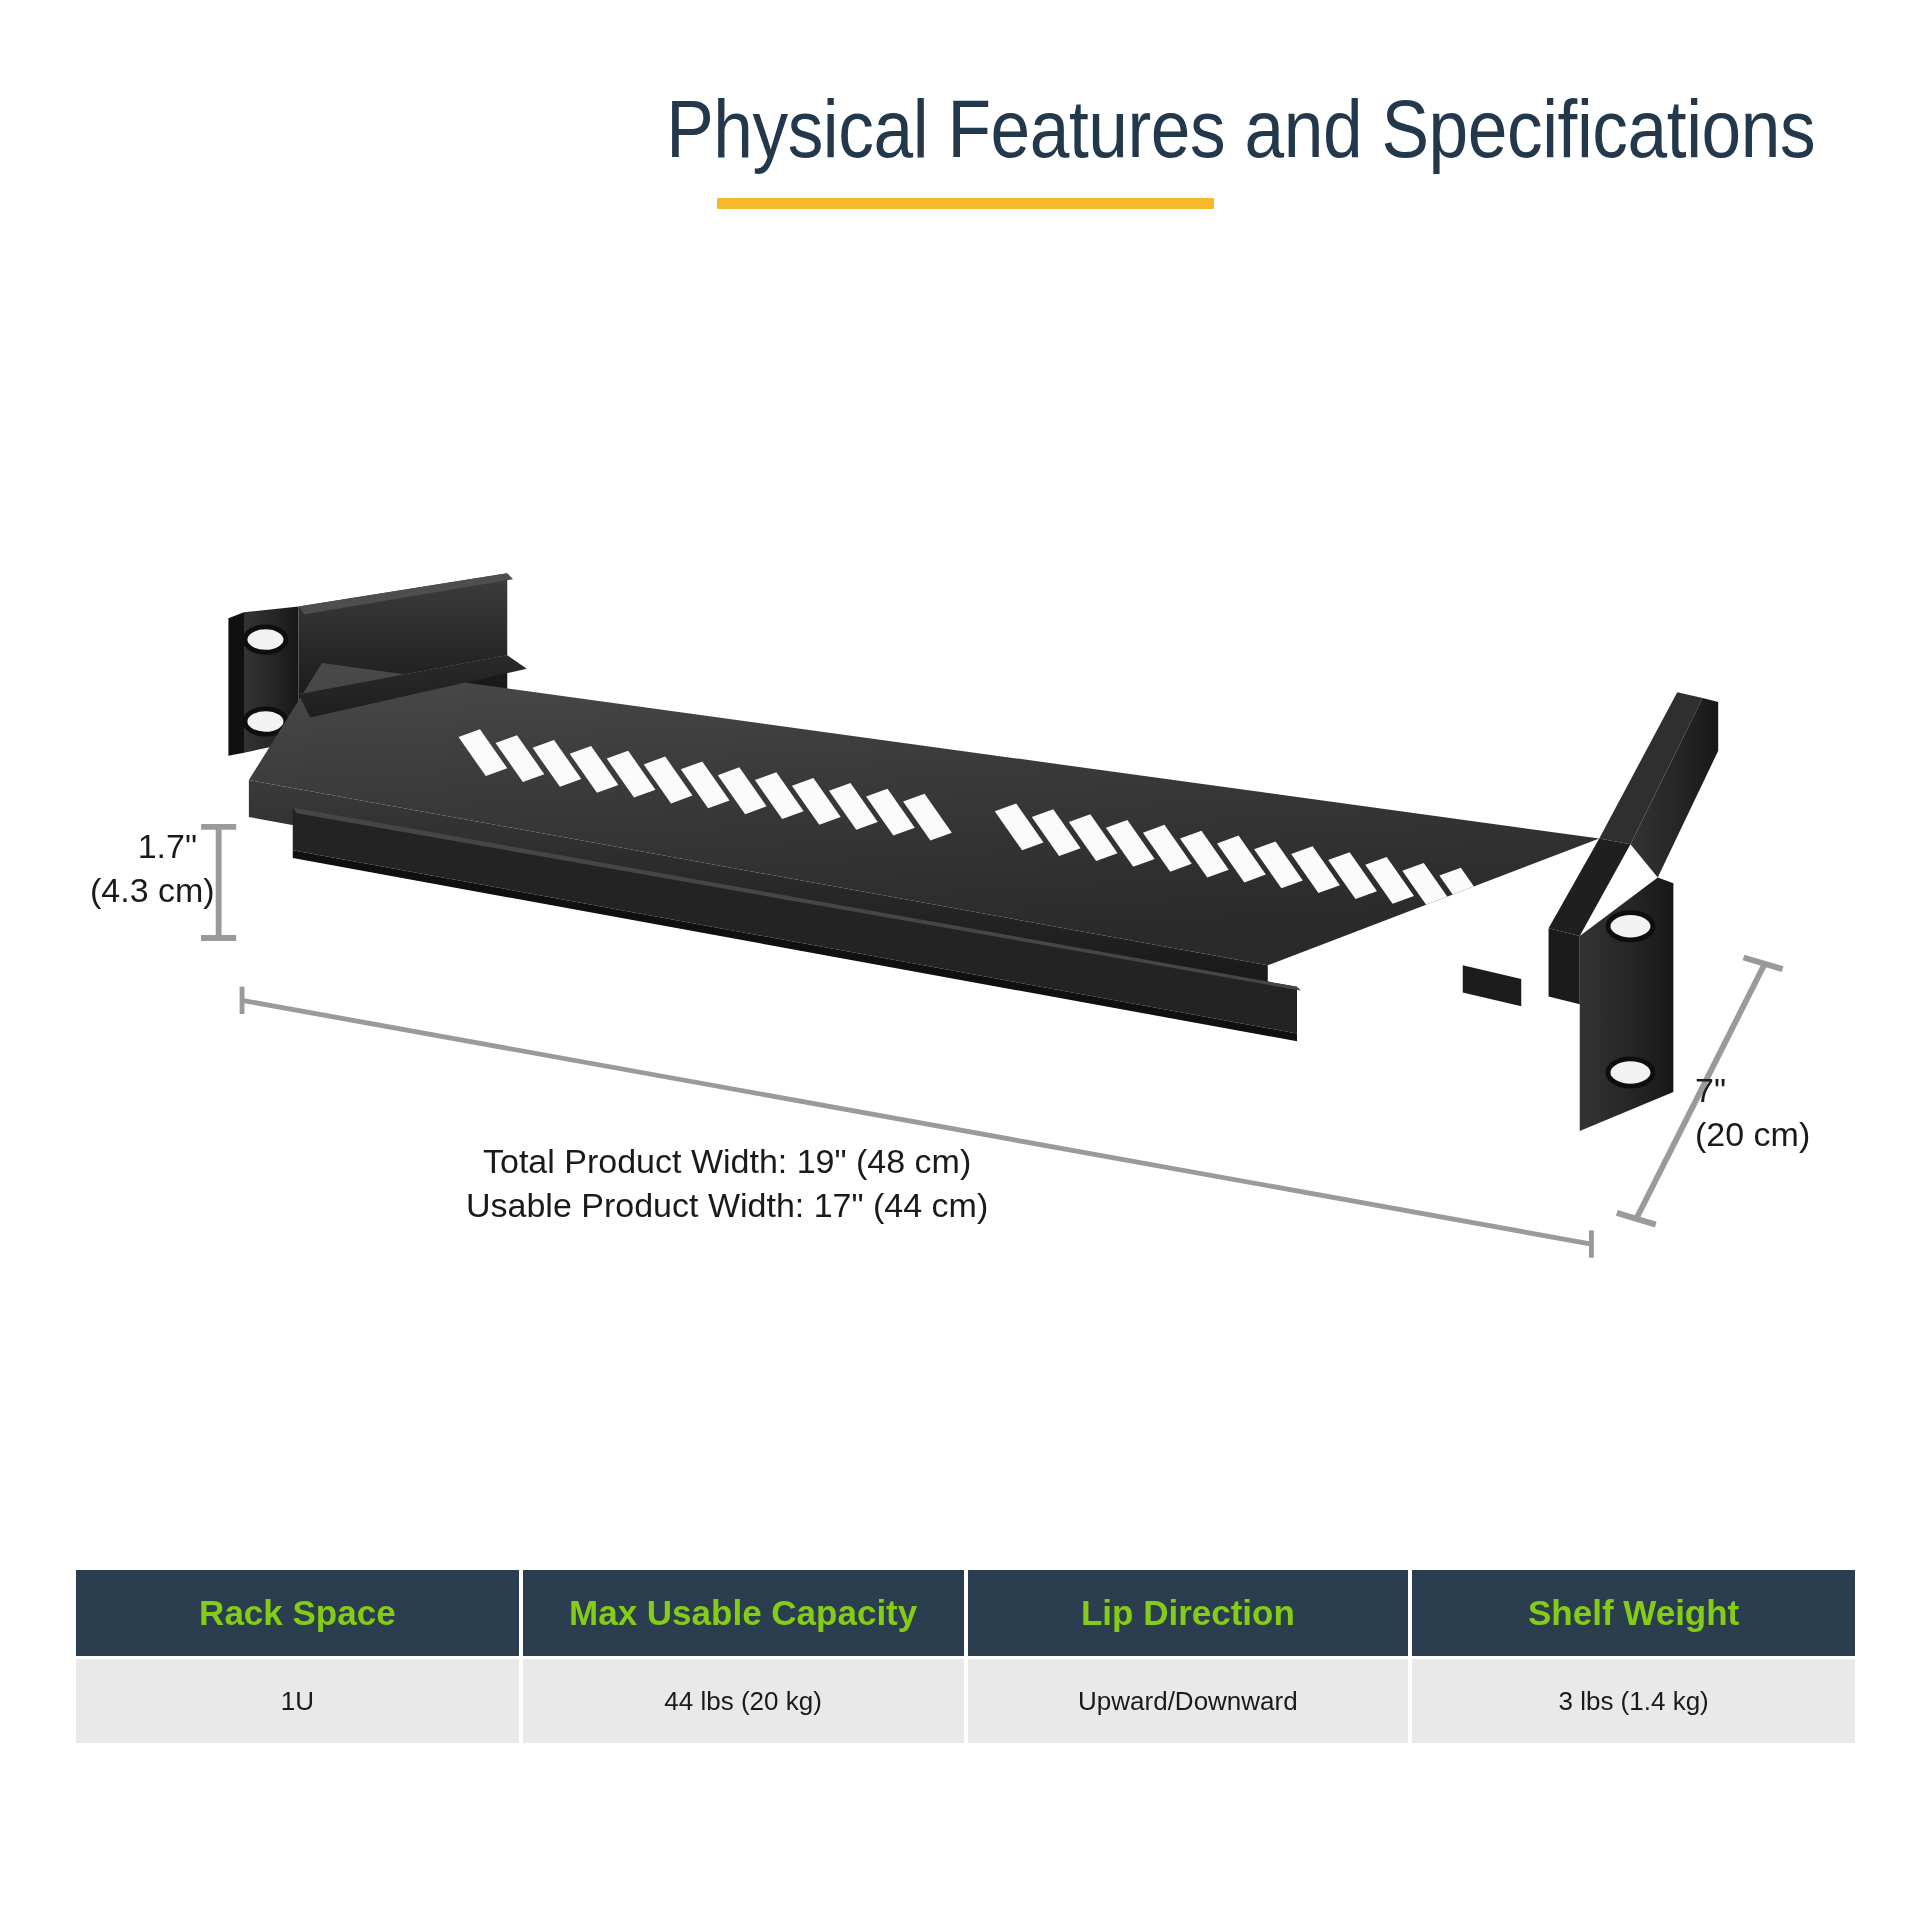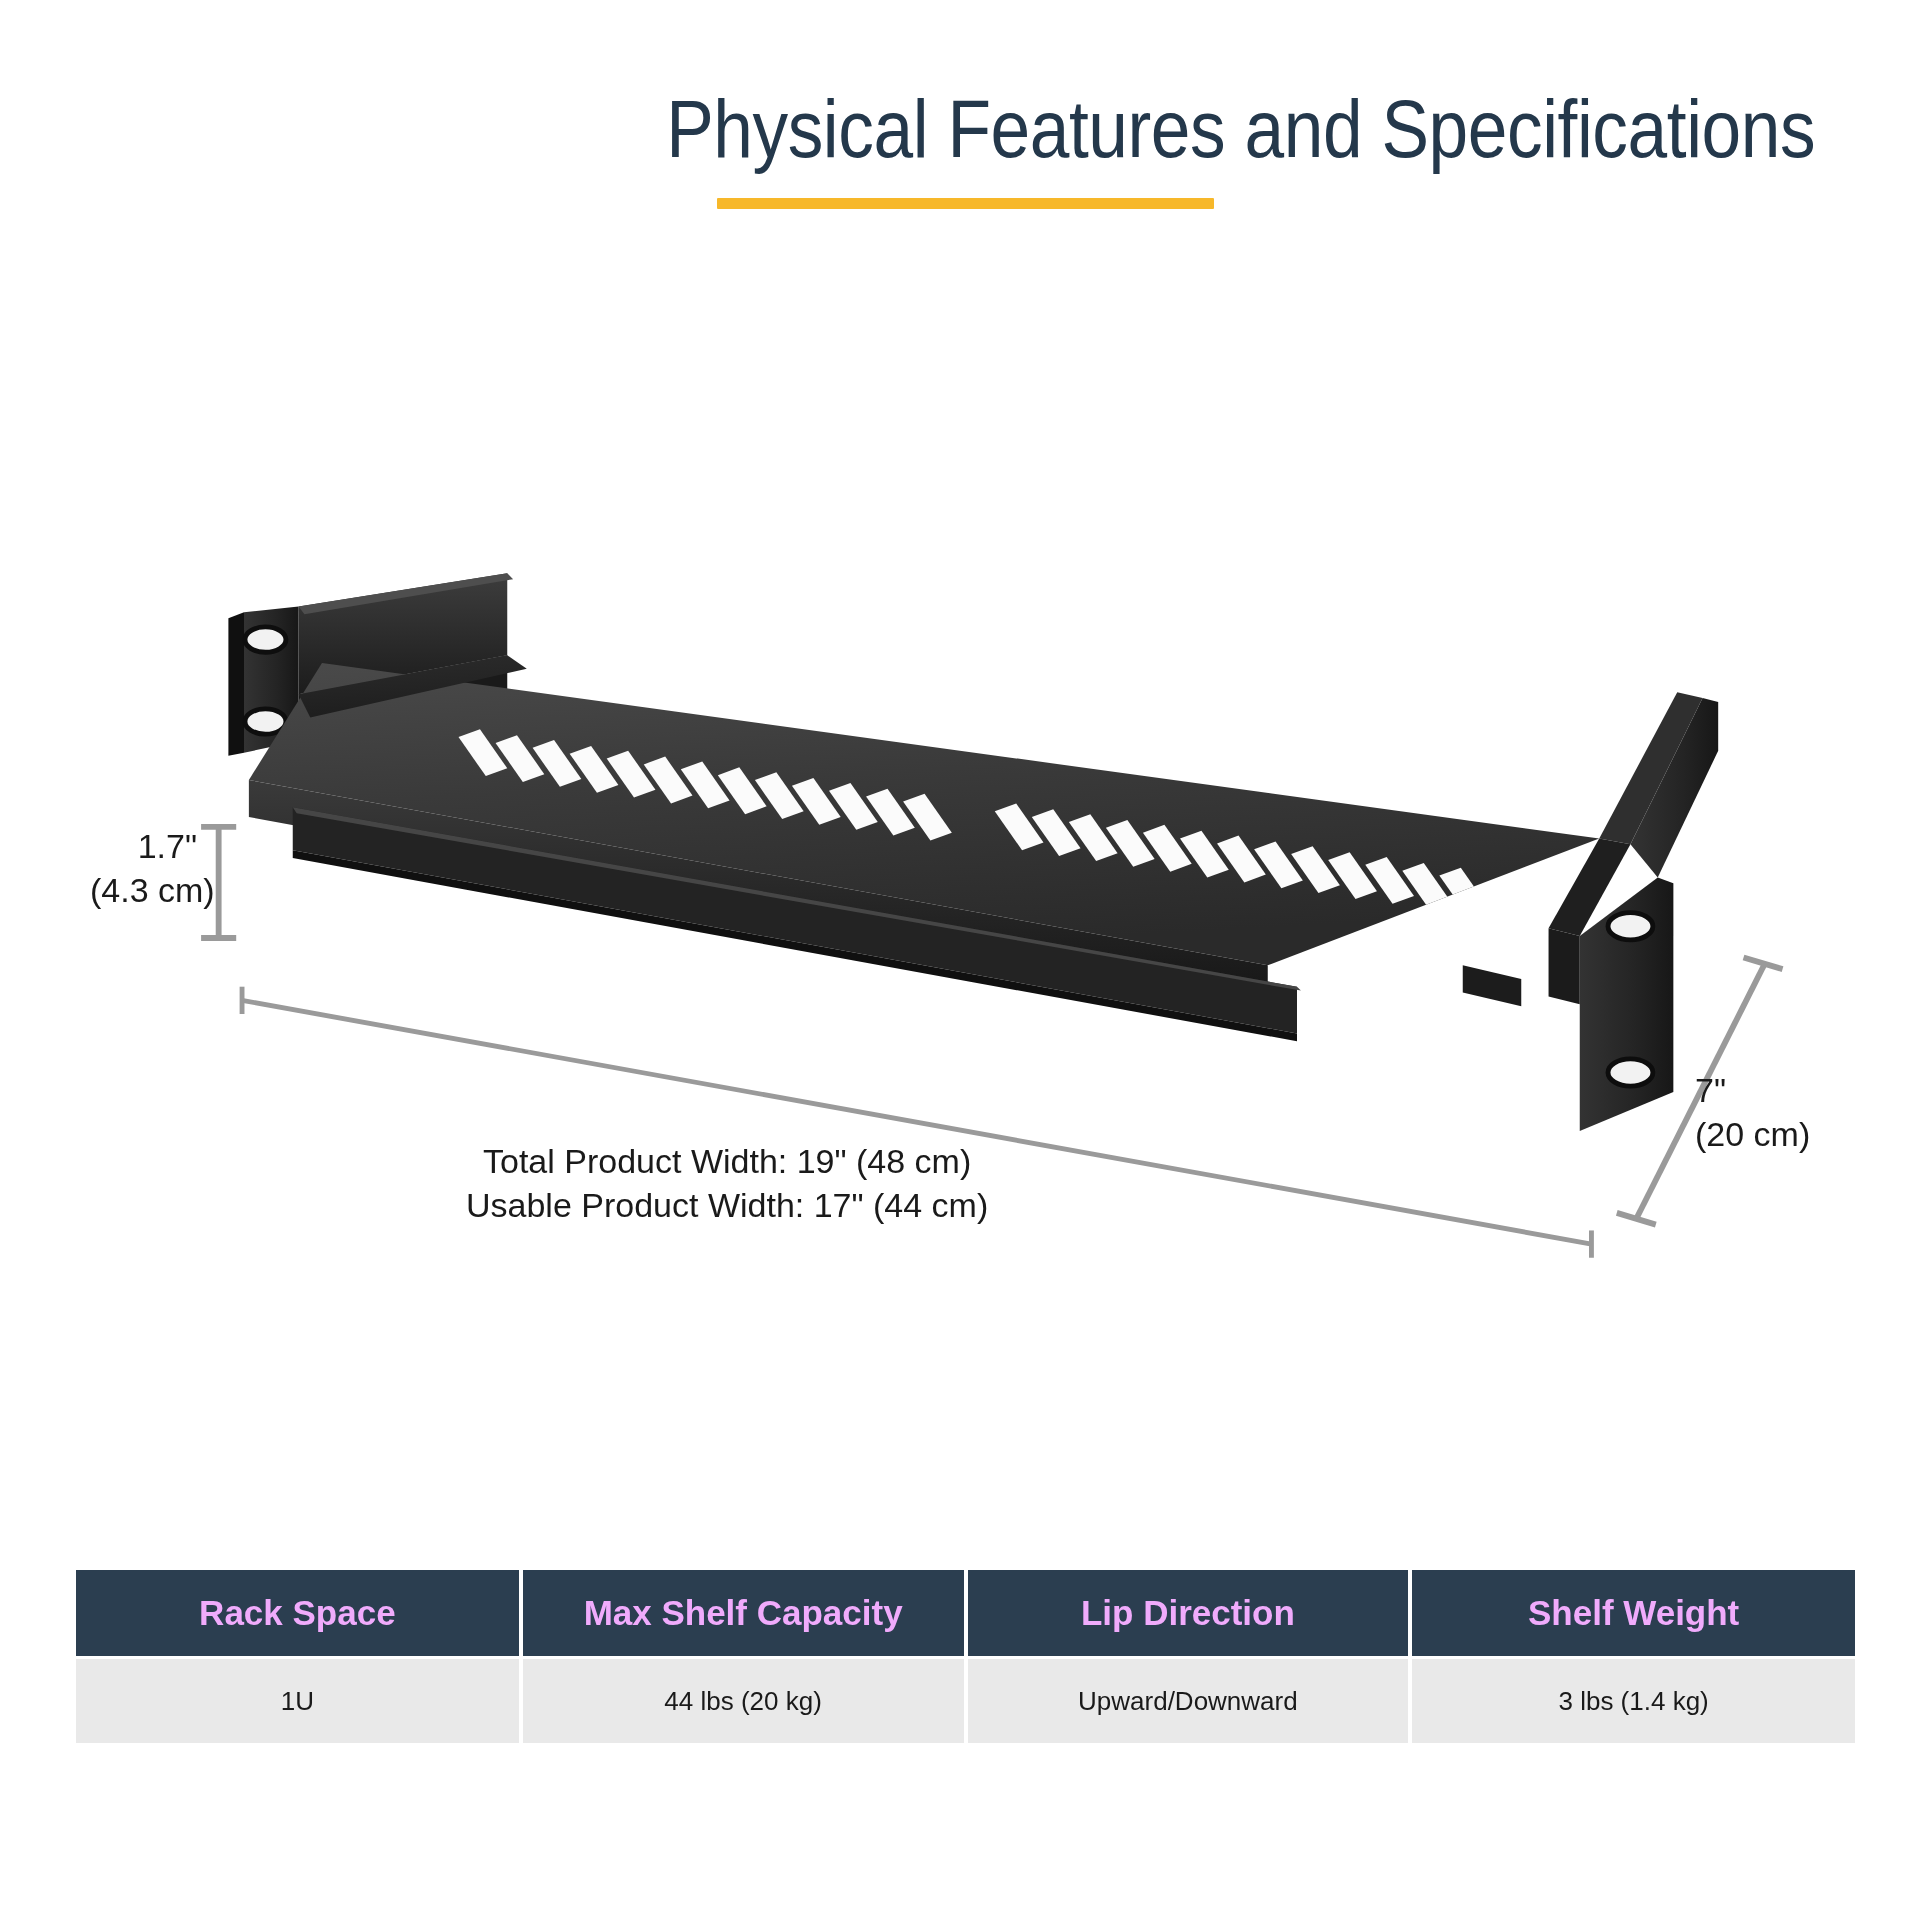--- a/index.html
+++ b/index.html
@@ -87,21 +87,21 @@
   #spec-table {
     position: absolute;
     left: 76px;
     top: 1570px;
     width: 1779px;
     border-collapse: collapse;
     table-layout: fixed;
   }
   #spec-table th {
     background: #2b3e50;
-    color: #f0abfc;
+    color: #84cc16;
     font-family: "Liberation Sans", sans-serif;
     font-size: 35px;
     font-weight: 700;
     height: 86px;
     text-align: center;
     vertical-align: middle;
     border-right: 4.9px solid #ffffff;
     border-bottom: 3.9px solid #ffffff;
     padding: 0 7.8px;
   }
@@ -275,21 +275,21 @@
 
 <div class="dim-text" id="dim-width-labels">
   <span>Total Product Width: 19" (48 cm)</span>
   <span class="dim-line-2">Usable Product Width: 17" (44 cm)</span>
 </div>
 
 <table id="spec-table">
   <thead>
     <tr>
       <th>Rack Space</th>
-      <th>Max Shelf Capacity</th>
+      <th>Max Usable Capacity</th>
       <th>Lip Direction</th>
       <th>Shelf Weight</th>
     </tr>
   </thead>
   <tbody>
     <tr>
       <td>1U</td>
       <td>44 lbs (20 kg)</td>
       <td>Upward/Downward</td>
       <td>3 lbs (1.4 kg)</td>

